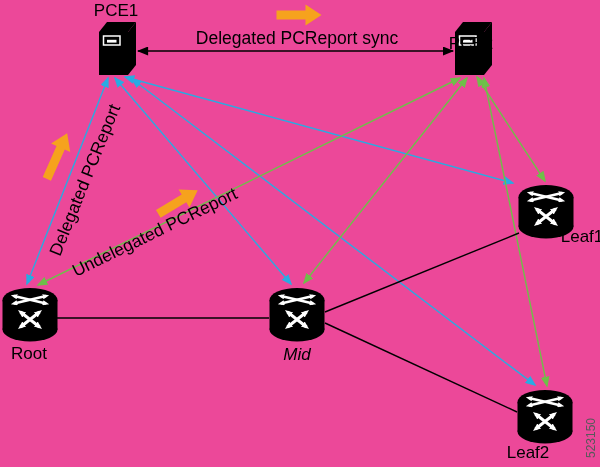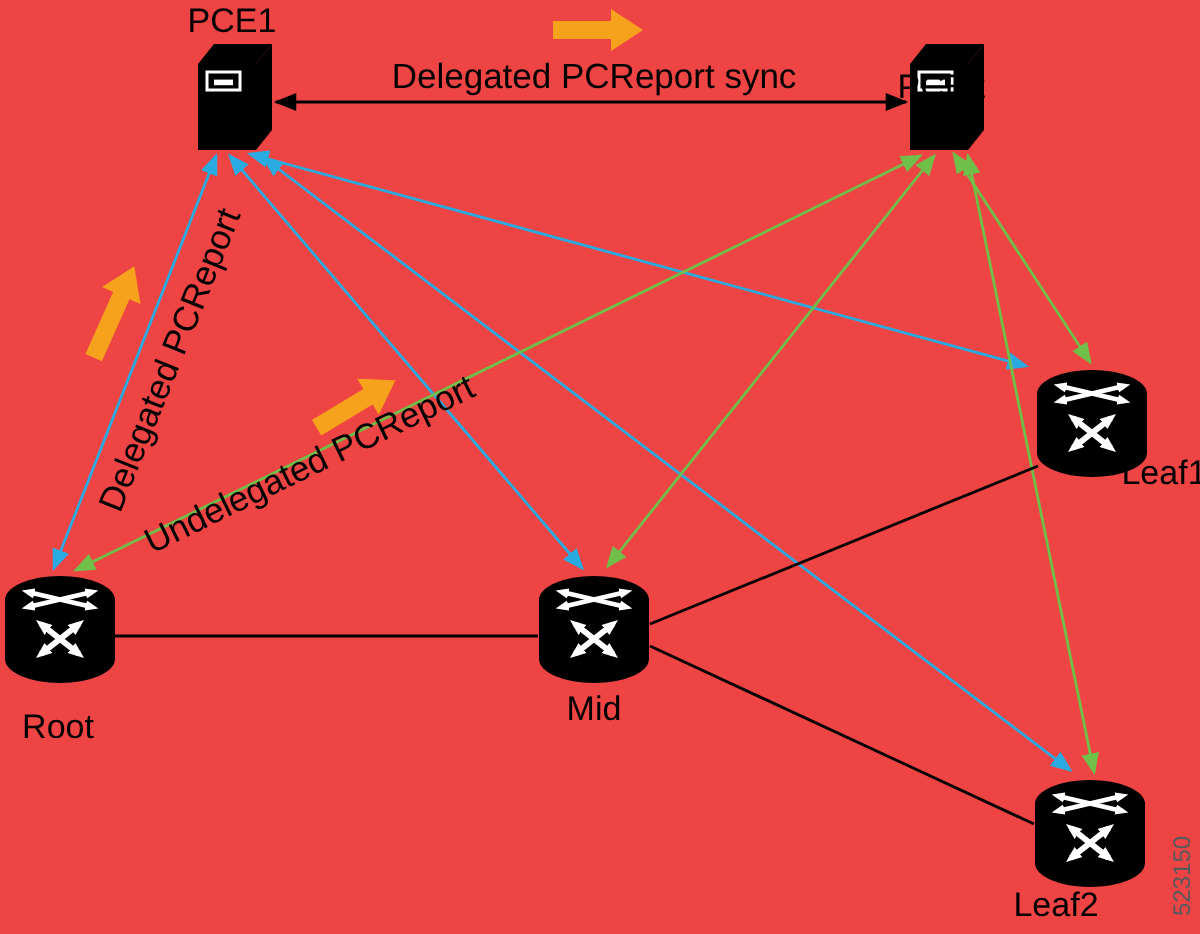--- a/index.html
+++ b/index.html
@@ -1,17 +1,17 @@
 <!DOCTYPE html>
 <html><head>
 <meta charset="utf-8">
 <style>
   html,body{margin:0;padding:0;background:#fff;}
   .stage{
-    position:relative;width:600px;height:467px;background:#ef4444;
+    position:relative;width:600px;height:467px;background:#ec4899;
     font-family:"Liberation Sans",sans-serif;overflow:hidden;
   }
   svg.canvas{position:absolute;left:0;top:0;}
   #edge-canvas{z-index:1;}
   .node{position:absolute;z-index:2;}
   .node-label{
     position:absolute;z-index:3;font-size:17px;color:#000;
     transform:translateX(-50%);white-space:nowrap;line-height:1.1;
   }
   #label-canvas{z-index:4;pointer-events:none;}
@@ -104,22 +104,22 @@
       </svg>
   </div>
   <div class="node" style="left: 517px; top: 389px;">
     <svg width="56" height="55" viewBox="0 0 56 55">
         <use href="#sym-router"></use>
       </svg>
   </div>
 
   <div class="node-label" style="left: 116px; top: 2px;">PCE1</div>
   <div class="node-label" style="left: 471px; top: 2px; margin-top: 33px;">PCE2</div>
-  <div class="node-label" style="left: 29px; top: 345px; margin-top: 10px;">Root</div>
-  <div class="node-label" style="left: 297px; top: 346px;">Mid</div>
+  <div class="node-label" style="left: 29px; top: 345px;">Root</div>
+  <div class="node-label" style="left: 297px; top: 346px; font-style: italic;">Mid</div>
   <div class="node-label" style="left: 546px; top: 228px; margin-left: 36px;">Leaf1</div>
   <div class="node-label" style="left: 528px; top: 444px;">Leaf2</div>
 
   <svg id="label-canvas" class="canvas" width="600" height="467" viewBox="0 0 600 467">
     <text transform="translate(297 44) rotate(0)" text-anchor="middle" font-size="17.5" fill="#000000">Delegated PCReport sync</text>
     <text transform="translate(60 257) rotate(-68)" text-anchor="start" font-size="17.5" fill="#000000">Delegated PCReport</text>
     <text transform="translate(76 277) rotate(-26)" text-anchor="start" font-size="17.5" fill="#000000">Undelegated PCReport</text>
     <text transform="translate(595 458) rotate(-90)" text-anchor="start" font-size="12" fill="#58595B">523150</text>
   </svg>
 </div>

